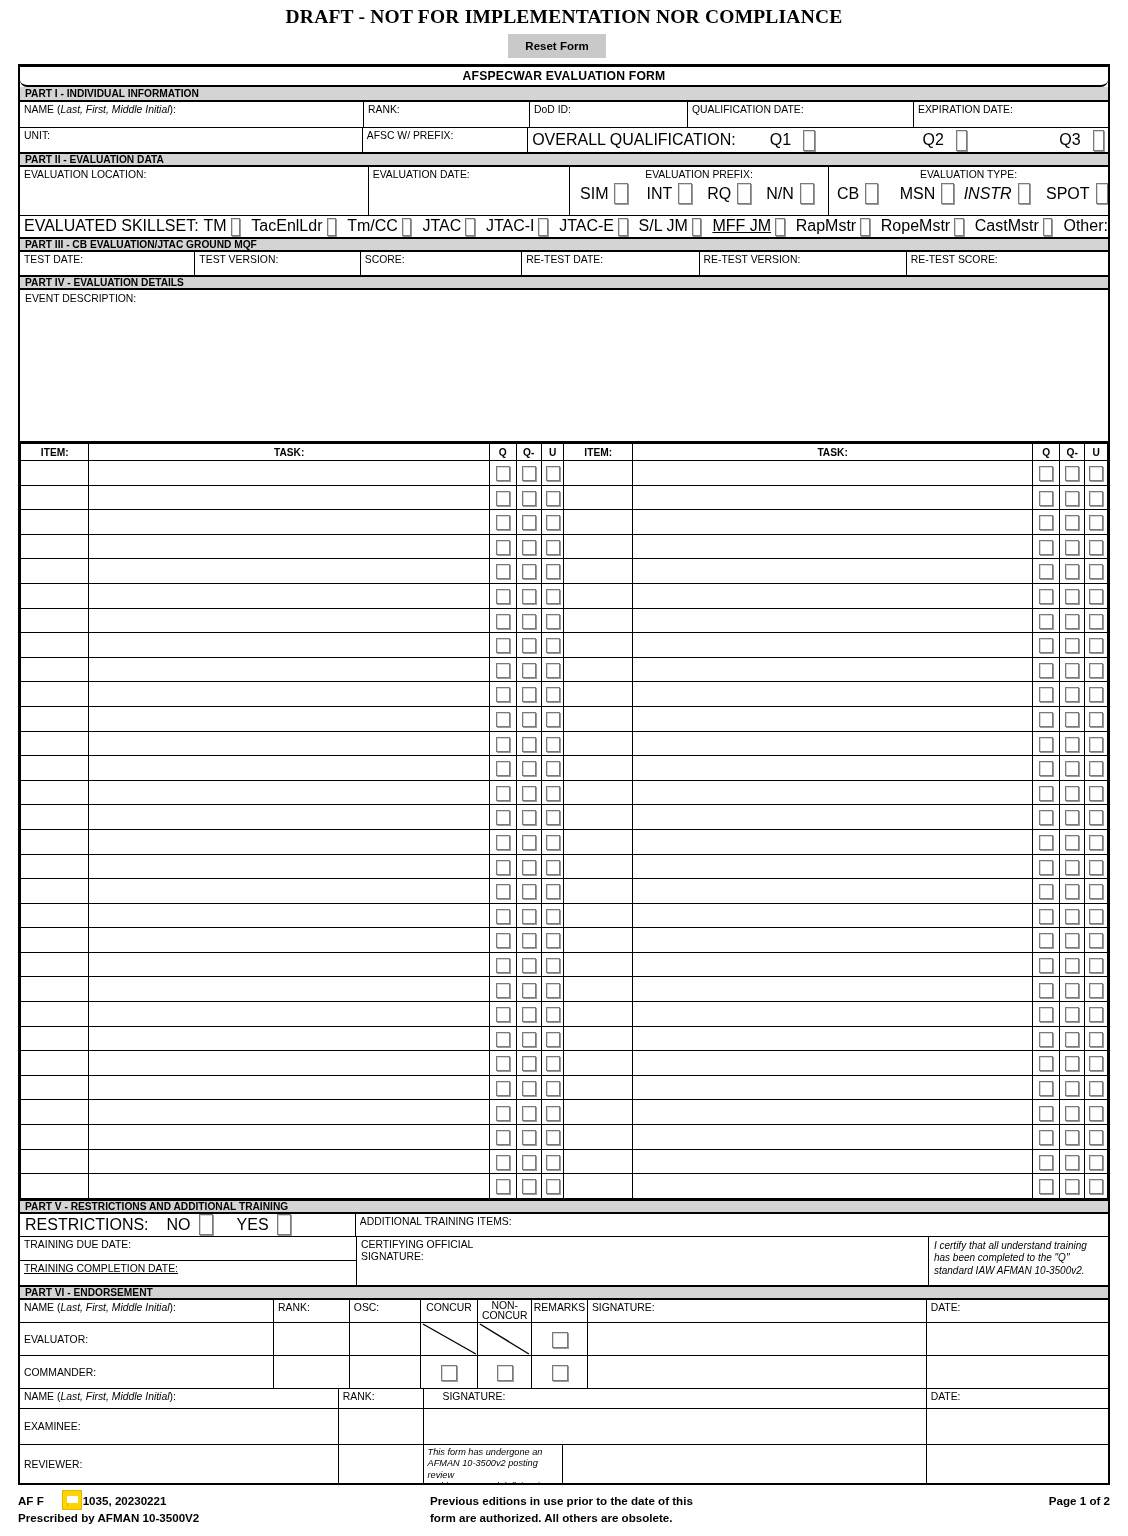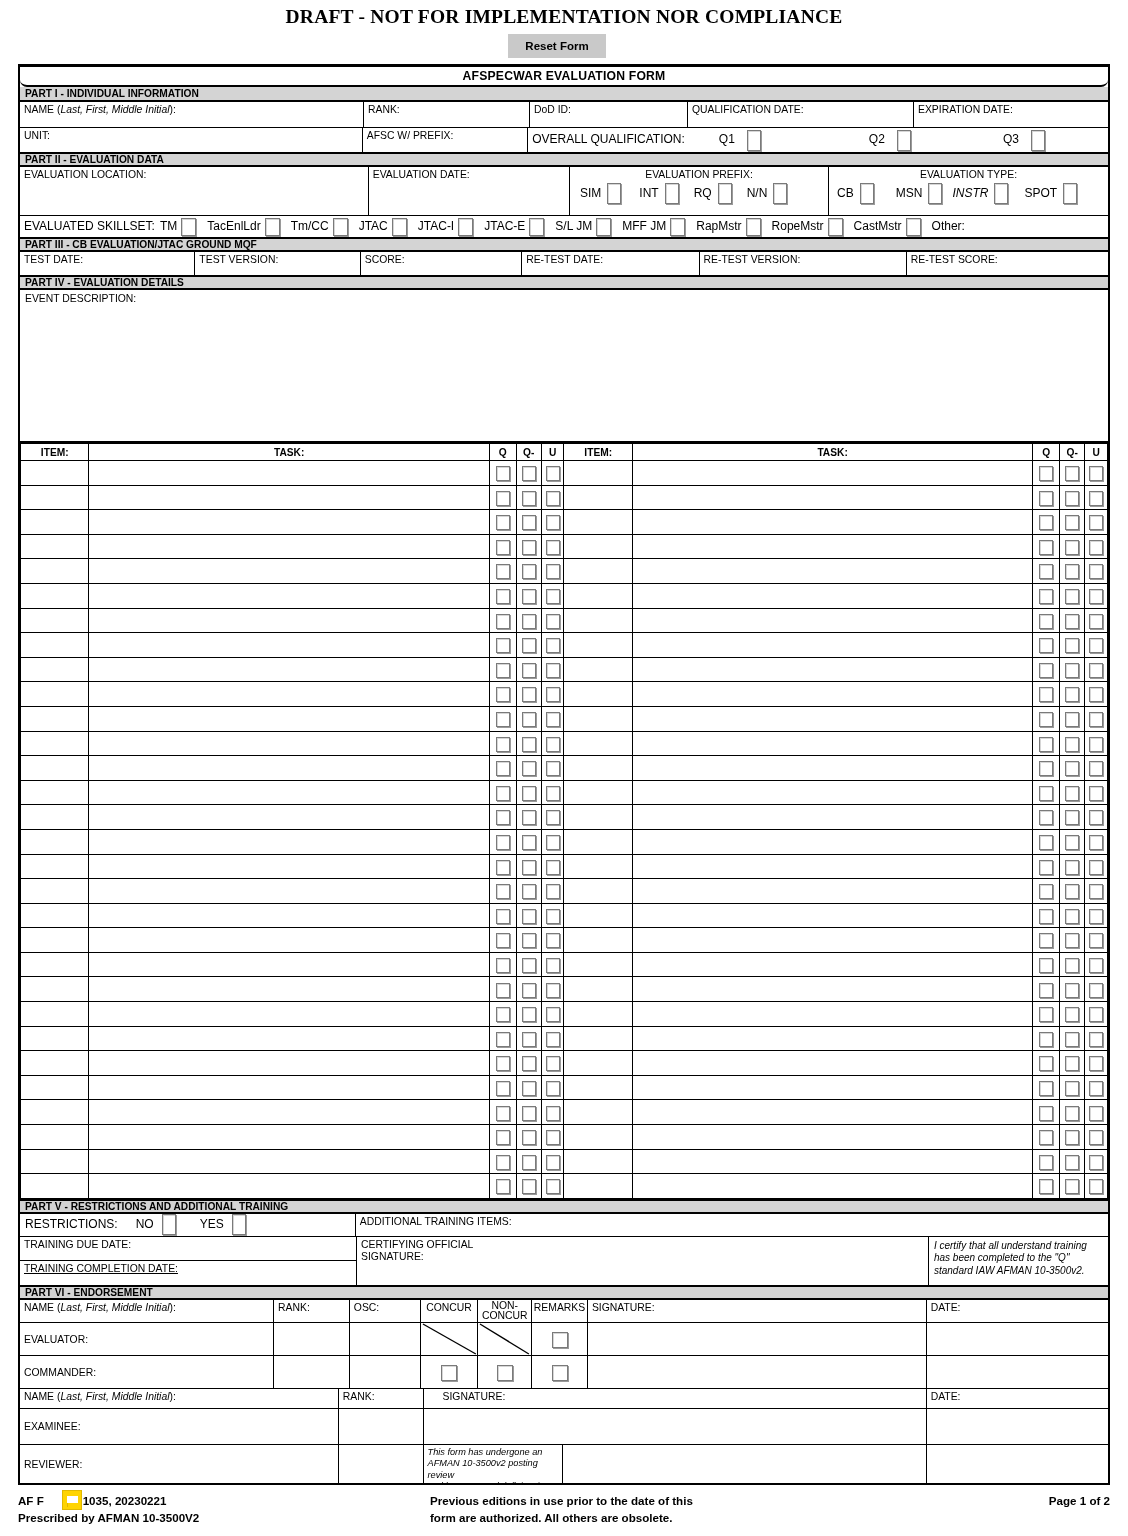--- a/index.html
+++ b/index.html
@@ -80,21 +80,21 @@
     border: 1.5px solid #7a7a7a;
     background: #fff;
     box-shadow: inset 1px 1px 0 #d6d6d6, 1px 1px 0 #9a9a9a;
     vertical-align: middle;
     cursor: pointer;
   }
   .cb.sq { width: 16px; height: 16px; }
   .cb.tall { width: 14px; height: 21px; }
 
   .inline { display: flex; align-items: center; height: 100%; }
-  .inline .tx { font-size: 12px; white-space: nowrap; }
+  .inline .tx { font-size: 16px; white-space: nowrap; }
 
   
   .tasktable { width: 100%; border-collapse: collapse; table-layout: fixed; }
   .tasktable td, .tasktable th {
     border: 1.5px solid #000;
     padding: 0; margin: 0;
     height: 24.6px;
   }
   .tasktable th {
     height: 17px;
@@ -250,21 +250,21 @@
           <span class="tx" style="margin-left:11px;">Tm/CC</span>
           <span class="cb" style="margin-left:4px;"></span>
           <span class="tx" style="margin-left:11px;">JTAC</span>
           <span class="cb" style="margin-left:4px;"></span>
           <span class="tx" style="margin-left:11px;">JTAC-I</span>
           <span class="cb" style="margin-left:4px;"></span>
           <span class="tx" style="margin-left:11px;">JTAC-E</span>
           <span class="cb" style="margin-left:4px;"></span>
           <span class="tx" style="margin-left:11px;">S/L JM</span>
           <span class="cb" style="margin-left:4px;"></span>
-          <span class="tx" style="margin-left:11px;">MFF JM</span>
+          <span class="tx" style="margin-left:11px;text-decoration:underline;">MFF JM</span>
           <span class="cb" style="margin-left:4px;"></span>
           <span class="tx" style="margin-left:11px;">RapMstr</span>
           <span class="cb" style="margin-left:4px;"></span>
           <span class="tx" style="margin-left:11px;">RopeMstr</span>
           <span class="cb" style="margin-left:4px;"></span>
           <span class="tx" style="margin-left:11px;">CastMstr</span>
           <span class="cb" style="margin-left:4px;"></span>
           <span class="tx" style="margin-left:11px;">Other:</span>
         </div>
       </div>

